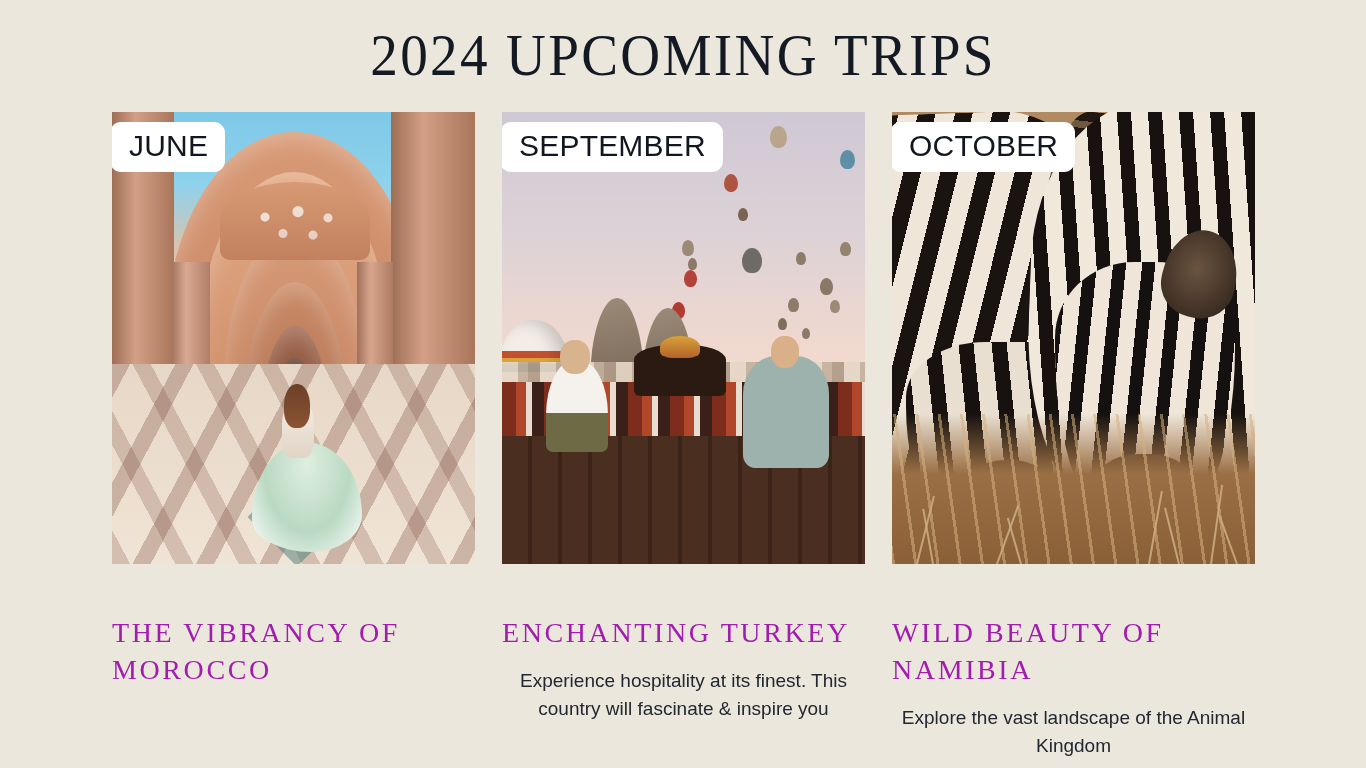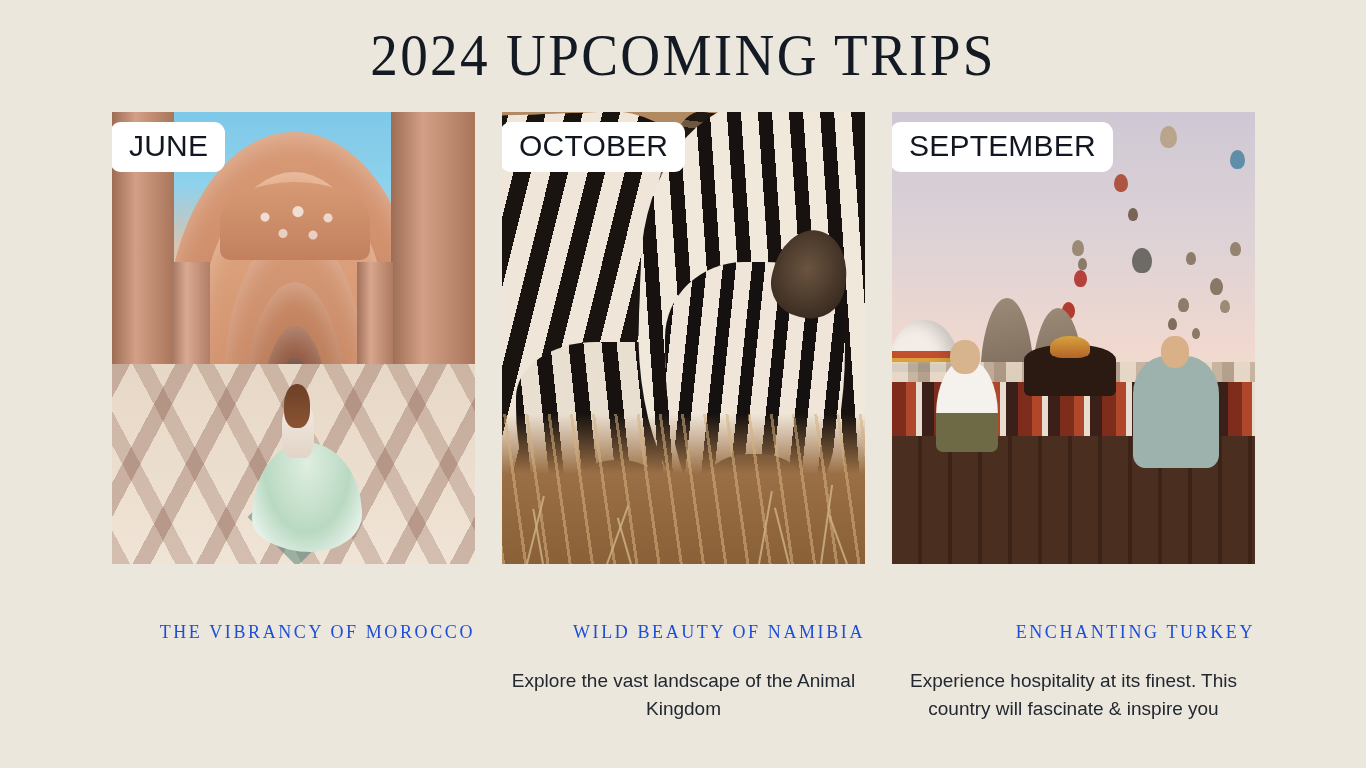--- a/index.html
+++ b/index.html
@@ -74,26 +74,26 @@
     font-size: 30px;
     line-height: 34px;
     color: #111620;
     letter-spacing: 0.2px;
     z-index: 9;
     white-space: nowrap;
   }
 
   .card-heading {
     margin-top: 50px;
-    text-align: right;
+    text-align: left;
     font-family: "Liberation Serif", serif;
-    font-size: 18px;
+    font-size: 28px;
     line-height: 37px;
     letter-spacing: 2.6px;
-    color: #1d4ed8;
+    color: #a21caf;
     font-weight: 400;
   }
   .card-body {
     margin-top: 16px;
     text-align: center;
     font-family: "Liberation Sans", sans-serif;
     font-size: 19px;
     line-height: 28px;
     color: #222830;
     padding: 0 8px;
@@ -351,20 +351,63 @@
         <div class="m-floor"></div>
         <div class="m-diamond" style="left:150px; bottom:12px; width:70px; height:70px;"></div>
 
         <div class="m-figure-skirt" style="left:140px; top:330px; width:110px; height:110px;"></div>
         <div class="m-figure-top" style="left:170px; top:288px; width:32px; height:58px;"></div>
         <div class="m-figure-hair" style="left:172px; top:272px; width:26px; height:44px;"></div>
 
         <div class="month-badge">JUNE</div>
       </div>
       <div class="card-heading">THE VIBRANCY OF MOROCCO</div>
+    </div>
+
+    <div class="card">
+      <div class="photo turkey">
+
+        <div class="t-balloon" style="left:268px; top:14px; width:17px; height:22px; background:#b9a48c;"></div>
+        <div class="t-balloon" style="left:338px; top:38px; width:15px; height:19px; background:#5f8fa8;"></div>
+        <div class="t-balloon" style="left:222px; top:62px; width:14px; height:18px; background:#ad5541;"></div>
+        <div class="t-balloon" style="left:236px; top:96px; width:10px; height:13px; background:#7a6453;"></div>
+        <div class="t-balloon" style="left:180px; top:128px; width:12px; height:16px; background:#9b8a76;"></div>
+        <div class="t-balloon" style="left:186px; top:146px; width:9px; height:12px; background:#8b7a68;"></div>
+        <div class="t-balloon" style="left:182px; top:158px; width:13px; height:17px; background:#b4423a;"></div>
+        <div class="t-balloon" style="left:240px; top:136px; width:20px; height:25px; background:#6e6a66;"></div>
+        <div class="t-balloon" style="left:294px; top:140px; width:10px; height:13px; background:#8e7c6a;"></div>
+        <div class="t-balloon" style="left:338px; top:130px; width:11px; height:14px; background:#94836f;"></div>
+        <div class="t-balloon" style="left:318px; top:166px; width:13px; height:17px; background:#8a7866;"></div>
+        <div class="t-balloon" style="left:170px; top:190px; width:13px; height:17px; background:#b23b30;"></div>
+        <div class="t-balloon" style="left:286px; top:186px; width:11px; height:14px; background:#8d7c6a;"></div>
+        <div class="t-balloon" style="left:328px; top:188px; width:10px; height:13px; background:#9c8a77;"></div>
+        <div class="t-balloon" style="left:276px; top:206px; width:9px; height:12px; background:#7f6e5d;"></div>
+        <div class="t-balloon" style="left:300px; top:216px; width:8px; height:11px; background:#8b7a68;"></div>
+        <div class="t-bigballoon"></div>
+
+        <div class="t-rock" style="left:88px; top:186px; width:54px; height:118px;"></div>
+        <div class="t-rock" style="left:140px; top:196px; width:52px; height:110px;"></div>
+
+        <div class="t-town"></div>
+
+        <div class="t-rug"></div>
+        <div class="t-terrace"></div>
+
+        <div class="t-person" style="left:44px; top:248px; width:62px; height:92px; background:linear-gradient(180deg,#f5f2ee 0 58%, #6d6a45 58% 100%);"></div>
+        <div style="position:absolute;left:58px;top:228px;width:30px;height:34px;border-radius:46%;background:#d8b48e;"></div>
+        <div class="t-person" style="right:36px; top:244px; width:86px; height:112px; background:linear-gradient(180deg,#9db2ad 0 100%); border-radius:38% 38% 14% 14% / 34% 34% 12% 12%;"></div>
+        <div style="position:absolute;right:66px;top:224px;width:28px;height:32px;border-radius:46%;background:#d9b087;"></div>
+
+        <div class="t-table"></div>
+        <div class="t-fruit"></div>
+
+        <div class="month-badge">SEPTEMBER</div>
+      </div>
+      <div class="card-heading">ENCHANTING TURKEY</div>
+      <div class="card-body">Experience hospitality at its finest. This country will fascinate &amp; inspire you</div>
     </div>
 
     <div class="card">
       <div class="photo namibia">
         <div class="z-body-left"></div>
         <div class="z-head-left"></div>
         <div class="z-nose-left"></div>
         <div class="z-mane"></div>
         <div class="z-body-right"></div>
         <div class="z-head-right"></div>
@@ -379,57 +422,14 @@
         <div class="z-grass" style="left:286px; height:58px; transform:rotate(-14deg);"></div>
         <div class="z-grass" style="left:318px; height:80px; transform:rotate(8deg);"></div>
         <div class="z-grass" style="left:344px; height:52px; transform:rotate(-20deg);"></div>
 
         <div class="month-badge">OCTOBER</div>
       </div>
       <div class="card-heading">WILD BEAUTY OF NAMIBIA</div>
       <div class="card-body">Explore the vast landscape of the Animal Kingdom</div>
     </div>
 
-    <div class="card">
-      <div class="photo turkey">
-
-        <div class="t-balloon" style="left:268px; top:14px; width:17px; height:22px; background:#b9a48c;"></div>
-        <div class="t-balloon" style="left:338px; top:38px; width:15px; height:19px; background:#5f8fa8;"></div>
-        <div class="t-balloon" style="left:222px; top:62px; width:14px; height:18px; background:#ad5541;"></div>
-        <div class="t-balloon" style="left:236px; top:96px; width:10px; height:13px; background:#7a6453;"></div>
-        <div class="t-balloon" style="left:180px; top:128px; width:12px; height:16px; background:#9b8a76;"></div>
-        <div class="t-balloon" style="left:186px; top:146px; width:9px; height:12px; background:#8b7a68;"></div>
-        <div class="t-balloon" style="left:182px; top:158px; width:13px; height:17px; background:#b4423a;"></div>
-        <div class="t-balloon" style="left:240px; top:136px; width:20px; height:25px; background:#6e6a66;"></div>
-        <div class="t-balloon" style="left:294px; top:140px; width:10px; height:13px; background:#8e7c6a;"></div>
-        <div class="t-balloon" style="left:338px; top:130px; width:11px; height:14px; background:#94836f;"></div>
-        <div class="t-balloon" style="left:318px; top:166px; width:13px; height:17px; background:#8a7866;"></div>
-        <div class="t-balloon" style="left:170px; top:190px; width:13px; height:17px; background:#b23b30;"></div>
-        <div class="t-balloon" style="left:286px; top:186px; width:11px; height:14px; background:#8d7c6a;"></div>
-        <div class="t-balloon" style="left:328px; top:188px; width:10px; height:13px; background:#9c8a77;"></div>
-        <div class="t-balloon" style="left:276px; top:206px; width:9px; height:12px; background:#7f6e5d;"></div>
-        <div class="t-balloon" style="left:300px; top:216px; width:8px; height:11px; background:#8b7a68;"></div>
-        <div class="t-bigballoon"></div>
-
-        <div class="t-rock" style="left:88px; top:186px; width:54px; height:118px;"></div>
-        <div class="t-rock" style="left:140px; top:196px; width:52px; height:110px;"></div>
-
-        <div class="t-town"></div>
-
-        <div class="t-rug"></div>
-        <div class="t-terrace"></div>
-
-        <div class="t-person" style="left:44px; top:248px; width:62px; height:92px; background:linear-gradient(180deg,#f5f2ee 0 58%, #6d6a45 58% 100%);"></div>
-        <div style="position:absolute;left:58px;top:228px;width:30px;height:34px;border-radius:46%;background:#d8b48e;"></div>
-        <div class="t-person" style="right:36px; top:244px; width:86px; height:112px; background:linear-gradient(180deg,#9db2ad 0 100%); border-radius:38% 38% 14% 14% / 34% 34% 12% 12%;"></div>
-        <div style="position:absolute;right:66px;top:224px;width:28px;height:32px;border-radius:46%;background:#d9b087;"></div>
-
-        <div class="t-table"></div>
-        <div class="t-fruit"></div>
-
-        <div class="month-badge">SEPTEMBER</div>
-      </div>
-      <div class="card-heading">ENCHANTING TURKEY</div>
-      <div class="card-body">Experience hospitality at its finest. This country will fascinate &amp; inspire you</div>
-    </div>
-
   </div>
 </div>
 
 </body></html>

